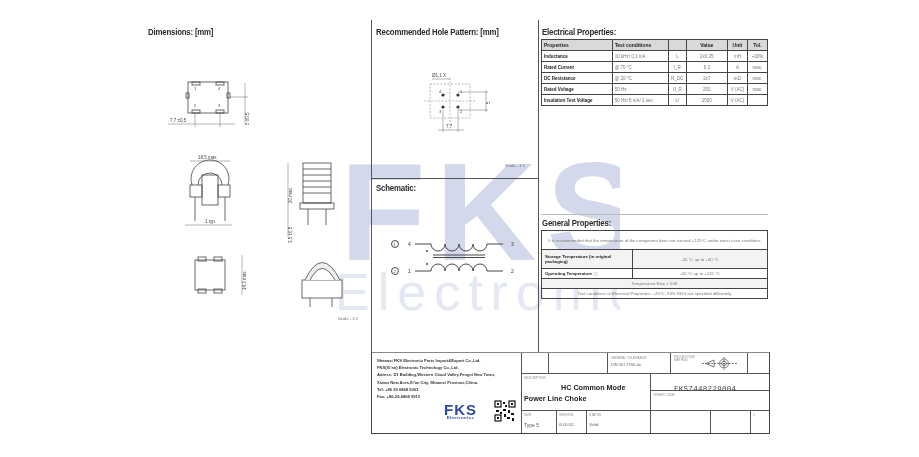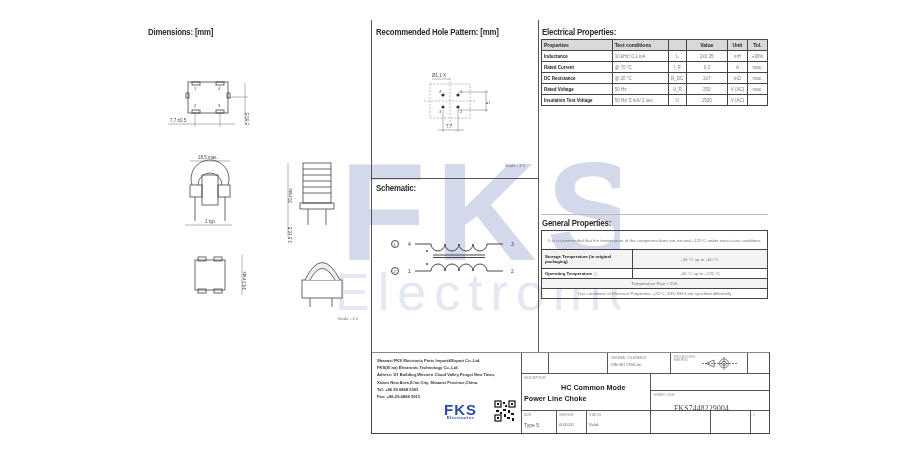--- a/index.html
+++ b/index.html
@@ -310,21 +310,21 @@
       <line x1="0" y1="6.5" x2="36" y2="6.5" stroke-dasharray="2,1"></line>
       <line x1="22" y1="0" x2="22" y2="13" stroke-dasharray="2,1"></line>
     </g>
   </svg>
 
   <div class="abs tiny" style="left:152px;top:23px;">DESCRIPTION</div>
   <div class="abs title1" style="left:189px;top:30px;">HC Common Mode</div>
   <div class="abs title1" style="left:152px;top:41px;">Power Line Choke</div>
 
   <div class="abs tiny" style="left:281px;top:40px;">ORDER CODE</div>
-  <div class="abs pn" style="left:302px;top:51px;">FKS7448229004</div>
+  <div class="abs pn" style="left:302px;top:32px;font-family:Liberation Mono, monospace;">FKS7448229004</div>
 
   <div class="abs tiny" style="left:152px;top:60px;">SIZE</div>
   <div class="abs small" style="left:152px;top:69px;font-size:5px;color:#555;">Type 5</div>
   <div class="abs tiny" style="left:187px;top:60px;">VERSION</div>
   <div class="abs small" style="left:187px;top:69px;">003.001</div>
   <div class="abs tiny" style="left:217px;top:60px;">STATUS</div>
   <div class="abs small" style="left:217px;top:69px;">Valid</div>
   <div class="abs tiny" style="left:381px;top:60px;">1</div>
 </div>
 

